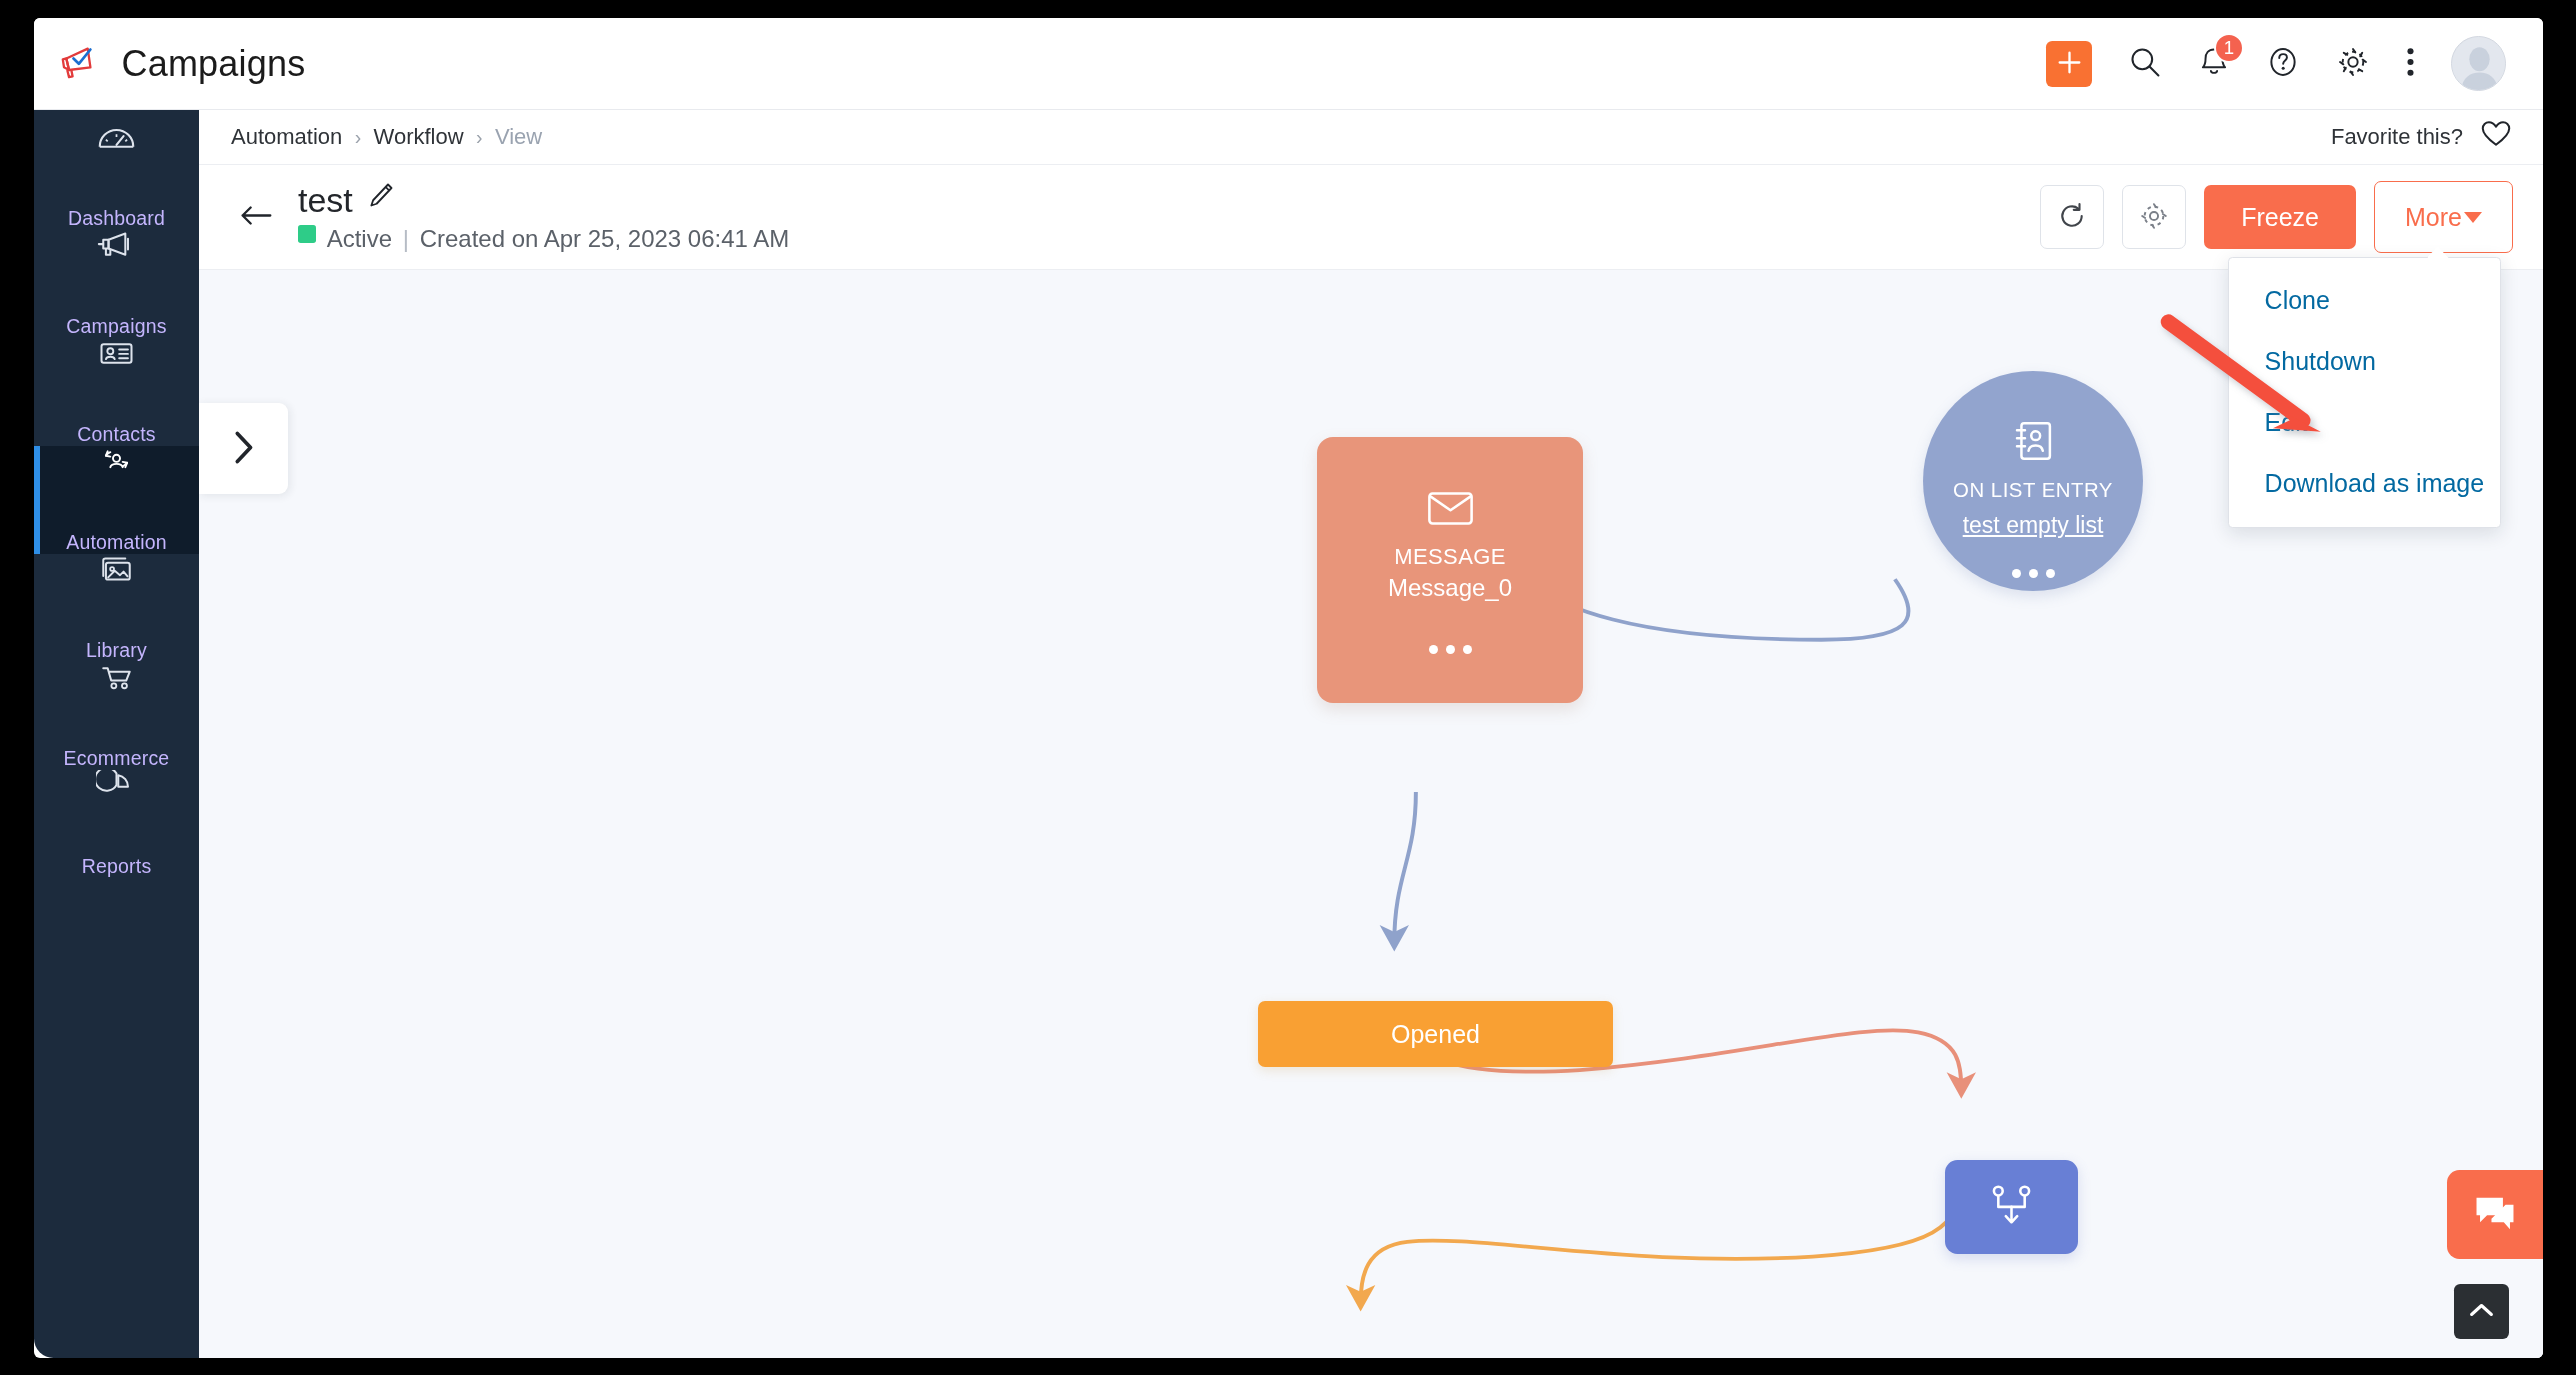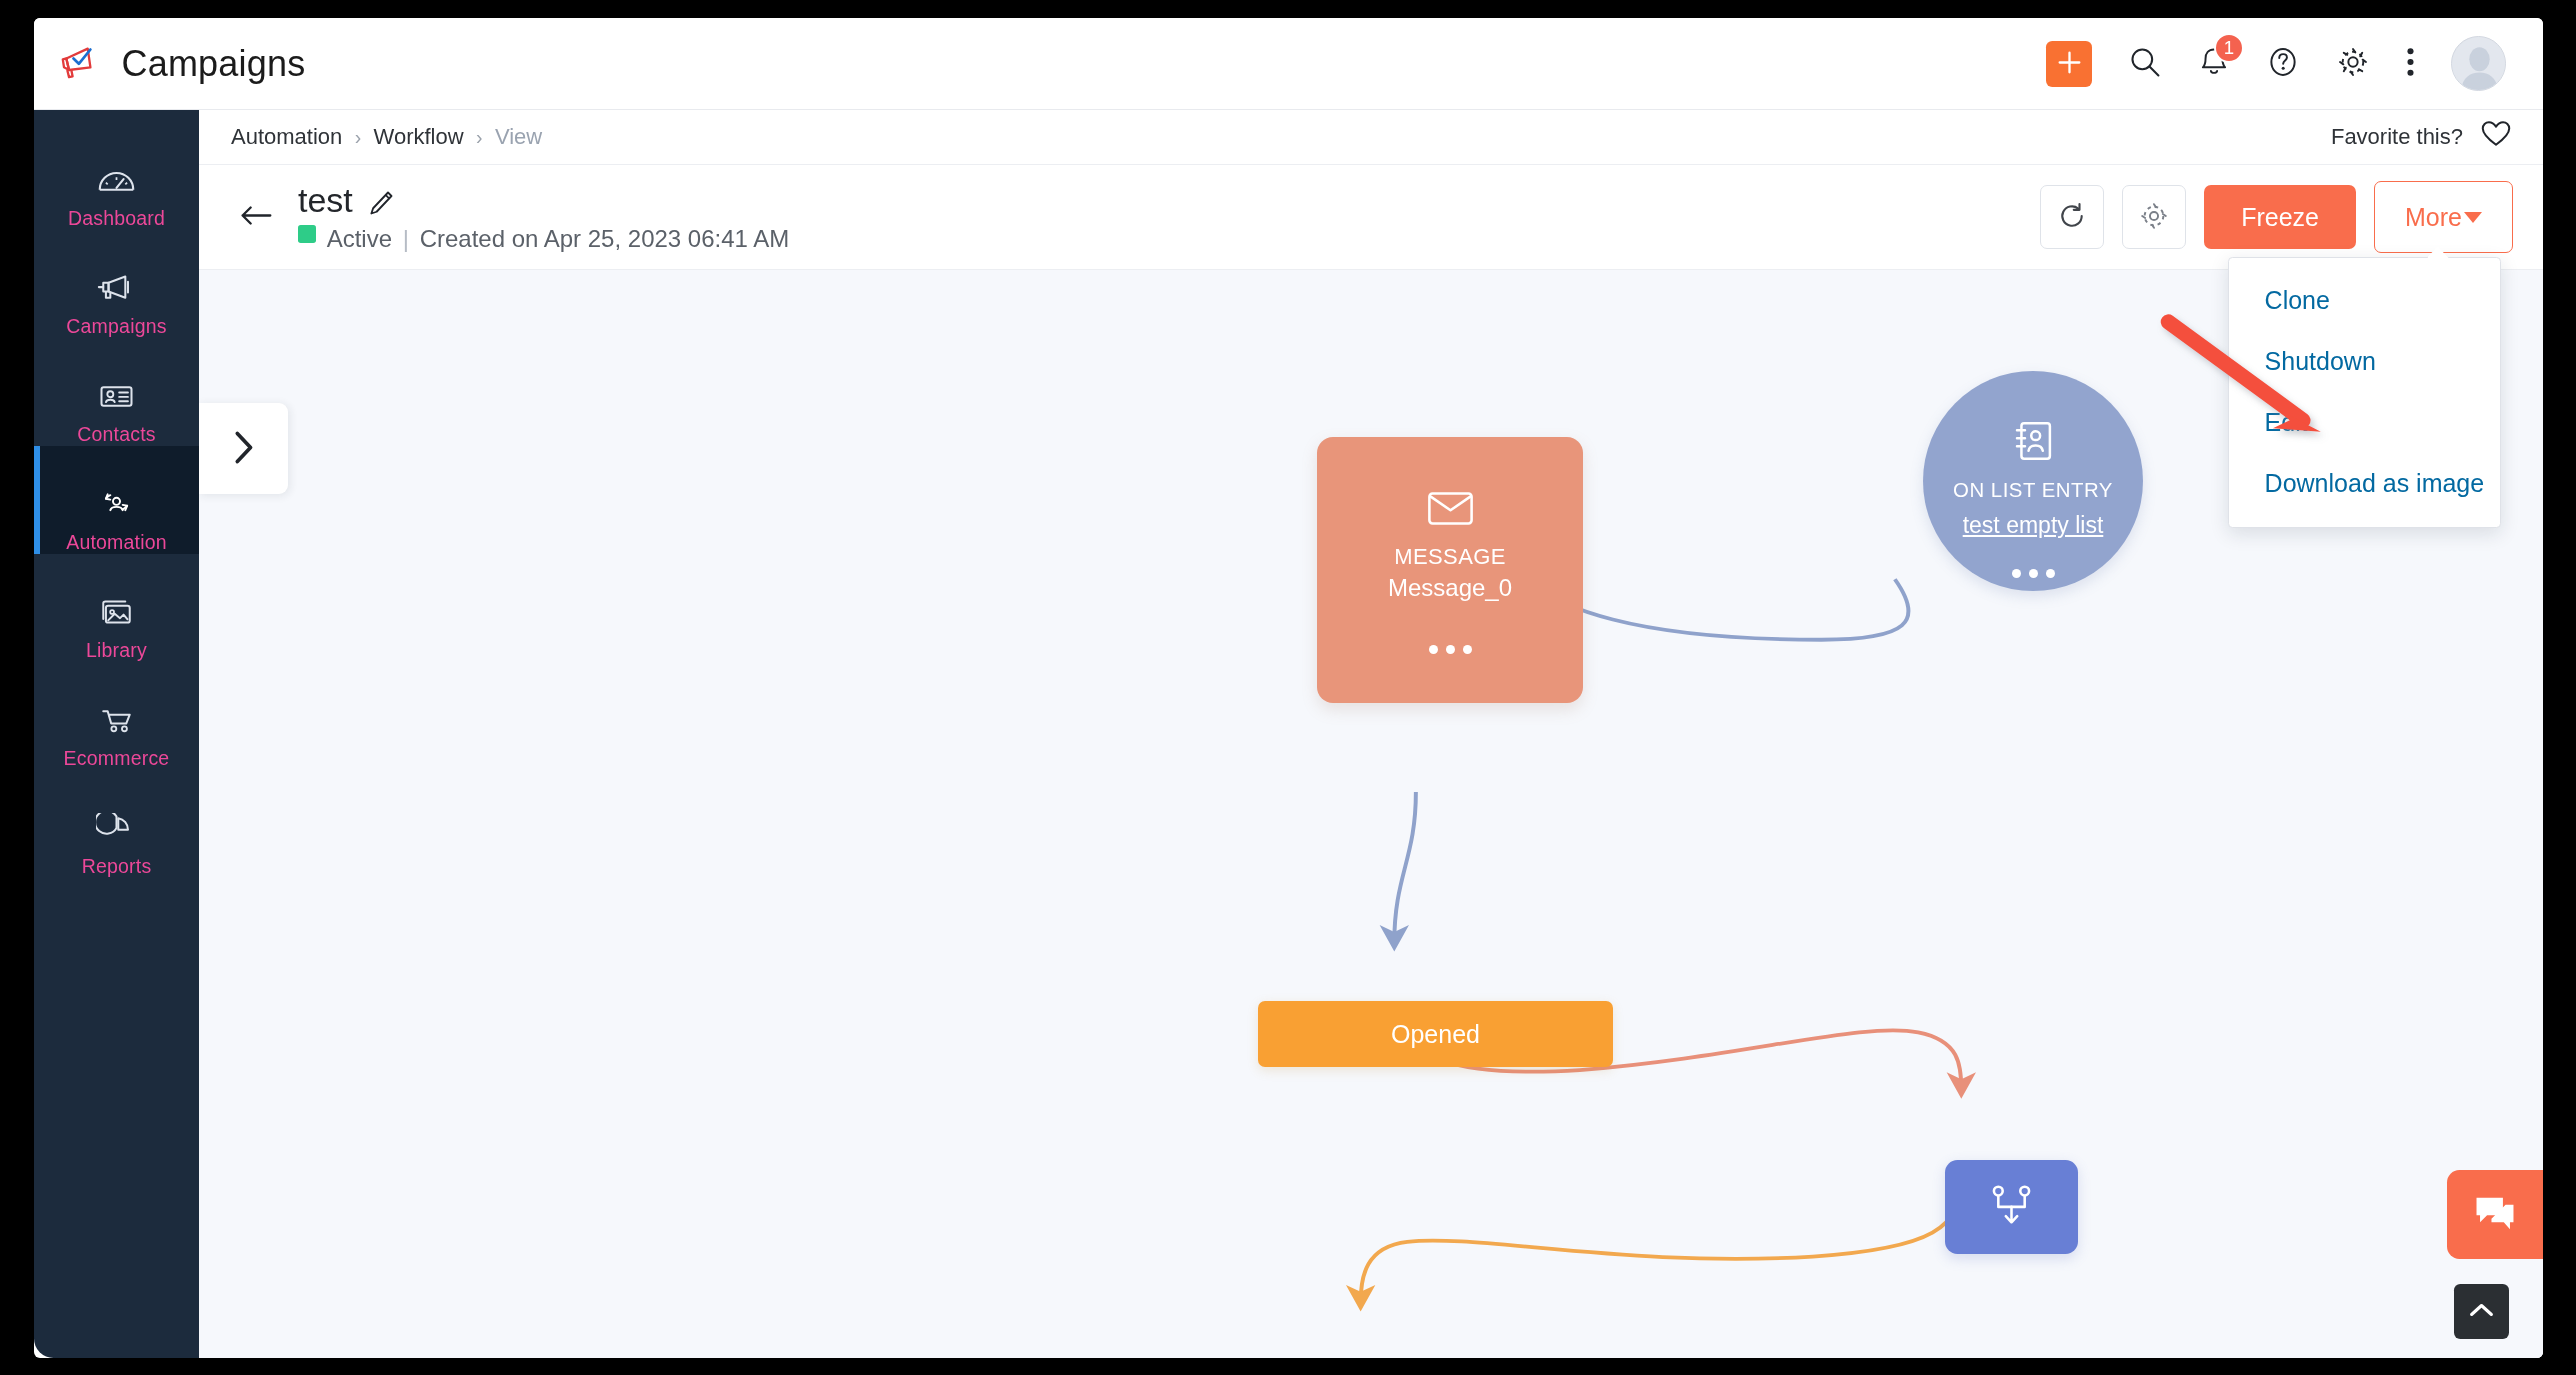--- a/index.html
+++ b/index.html
@@ -55,22 +55,22 @@
   .sidebar {
     position: absolute; left: 0; top: 92px;
     width: 165px; bottom: 0;
     background: #1C2B3D;
     padding-top: 12.4px;
     border-bottom-left-radius: 19.5px;
   }
   .side-item {
     position: relative; height: 108px;
     display: flex; flex-direction: column;
-    align-items: center; justify-content: flex-end; gap: 9px;
-    color: #ec4899; cursor: pointer;
+    align-items: center; justify-content: space-between; gap: 9px;
+    color: #c4b5fd; cursor: pointer;
   }
   .side-item .lbl { font-size: 19.5px; letter-spacing: 0.2px; }
   .side-item.active { background: #0F1C2B; }
   .side-item.active::before {
     content: ''; position: absolute; left: 0; top: 0; bottom: 0;
     width: 6.2px; background: #2E8FE8;
   }
 
   
   .main { position: absolute; left: 165px; top: 92px; right: 0; bottom: 0; background: #F6F8FC; }
@@ -83,21 +83,21 @@
   .crumb-sep { color: #9aa1ab; font-size: 19.5px; }
   .crumb.muted { color: #9aa3b0; }
   .fav { margin-left: auto; display: flex; align-items: center; gap: 18px; font-size: 22px; color: #2f3338; }
 
   .pagehead {
     height: 105px; background: #fff; border-bottom: 0.9px solid #eceef2;
     display: flex; align-items: center; padding: 0 30px;
   }
   .back-arrow { width: 53px; display: flex; align-items: center; justify-content: center; cursor: pointer; }
   .title-block { margin-left: 16px; }
-  .title-row { display: flex; align-items: flex-end; gap: 14px; }
+  .title-row { display: flex; align-items: flex-start; gap: 14px; }
   .page-title { font-size: 34px; color: #23262b; font-weight: 400; }
   .status-row { display: flex; gap: 10.7px; margin-top: 5.3px; font-size: 24px; color: #5b6169; }
   .status-dot { width: 18px; height: 18px; background: #2ecc88; border-radius: 2.7px; }
   .status-sep { color: #b6bcc5; }
 
   .head-actions { margin-left: auto; display: flex; align-items: center; gap: 18px; position: relative; }
   .sq-btn {
     width: 64px; height: 64px; border: 0.9px solid #dfe3e9; border-radius: 7px;
     background: #fff; display: flex; align-items: center; justify-content: center; cursor: pointer;
   }

